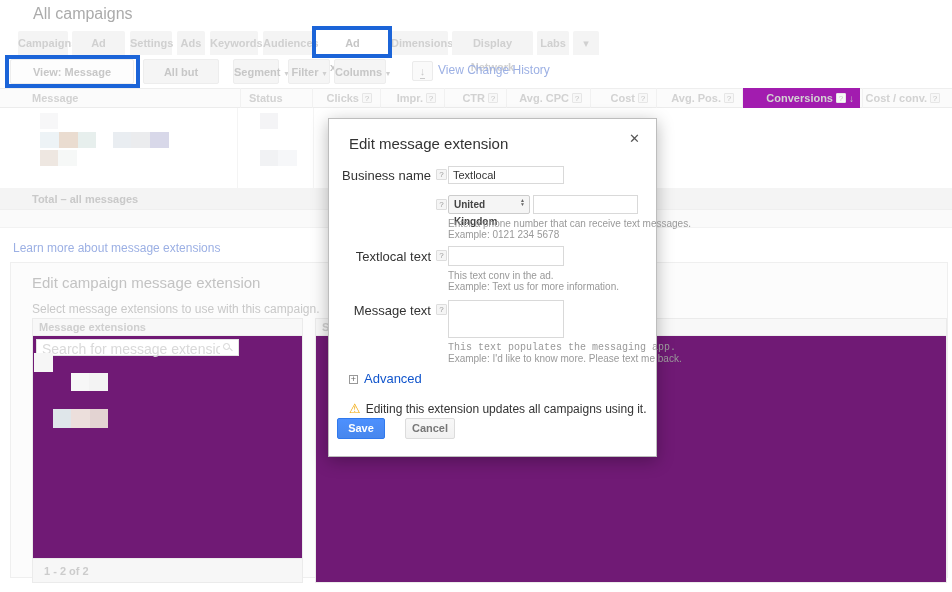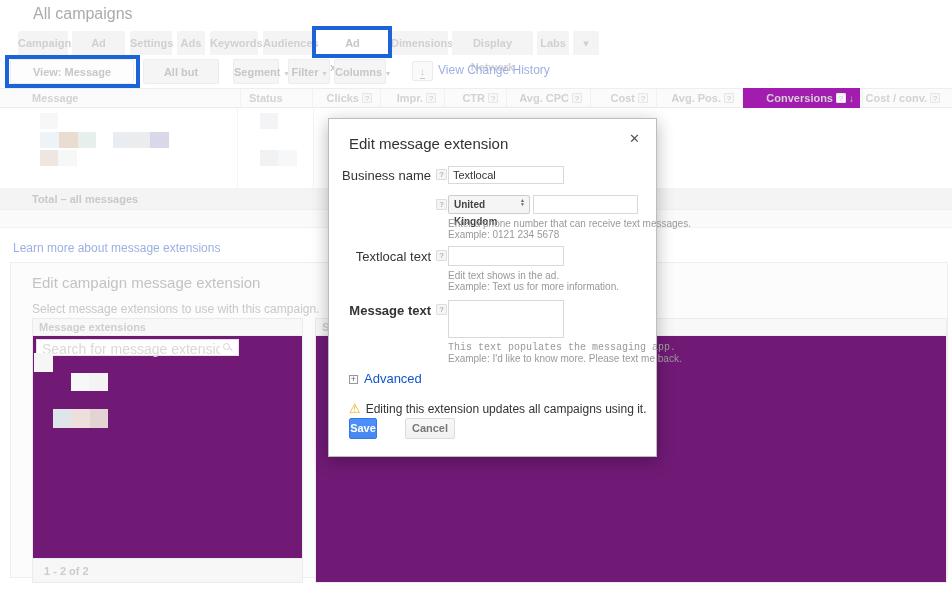--- a/index.html
+++ b/index.html
@@ -98,21 +98,21 @@
         color:#666; text-align:center; }
   .adv-link { position:absolute; left:20px; top:252px; font-size:13px; color:#1155cc;
         cursor:pointer; }
   .adv-box { display:inline-block; width:9px; height:9px; line-height:7px; font-size:9px;
         text-align:center; border:1px solid #999; color:#666; margin-right:6px;
         vertical-align:1px; background:#fff; }
   .warn-row { position:absolute; left:20px; top:282px; font-size:12px; color:#333; }
   .warn-icon { color:#f0a500; font-size:13px; margin-right:5px; }
   .btn { position:absolute; top:299px; height:21px; border-radius:2px; font-size:11px;
         font-weight:bold; text-align:center; line-height:19px; cursor:pointer; }
-  .btn-save { left:20px; width:28px; background:linear-gradient(#4d90fe,#4787ed);
+  .btn-save { left:8px; width:48px; background:linear-gradient(#4d90fe,#4787ed);
         border:1px solid #3079ed; color:#fff; }
   .btn-cancel { left:76px; width:50px; background:linear-gradient(#f8f8f8,#f1f1f1);
         border:1px solid #dcdcdc; color:#777; }
 </style>
 </head>
 <body>
 
 <div id="screen">
 
   <div class="abs page-title">All campaigns</div>
@@ -233,24 +233,24 @@
         <span>▲</span><br><span>▼</span>
       </span>
     </div>
     <input class="f-input" style="left: 204px; top: 76px; width: 105px; height: 19px;">
     <div class="f-help" style="top:99px;">Enter a phone number that can receive text messages.</div>
     <div class="f-help" style="top:110px;">Example: 0121 234 5678</div>
 
     <div class="f-label" style="top:130px;">Textlocal text</div>
     <div class="f-help-icon" style="top:131px;">?</div>
     <input class="f-input" style="top: 127px; height: 20px;">
-    <div class="f-help" style="top:151px;">Edit text shows in the ad.</div>
+    <div class="f-help" style="top:151px;">This text conv in the ad.</div>
     <div class="f-help" style="top:162px;">Example: Text us for more information.</div>
 
-    <div class="f-label" style="top:184px;font-weight:bold;">Message text</div>
+    <div class="f-label" style="top:184px;">Message text</div>
     <div class="f-help-icon" style="top:185px;">?</div>
     <textarea class="f-input" style="top: 181px; height: 38px; resize: none;"></textarea>
     <div class="f-help" style="top:223px;font-family:Liberation Mono, monospace;">This text populates the messaging app.</div>
     <div class="f-help" style="top:234px;">Example: I'd like to know more. Please text me back.</div>
 
     <div class="adv-link">
       <span class="adv-box">+</span><span>Advanced</span>
     </div>
 
     <div class="warn-row">

